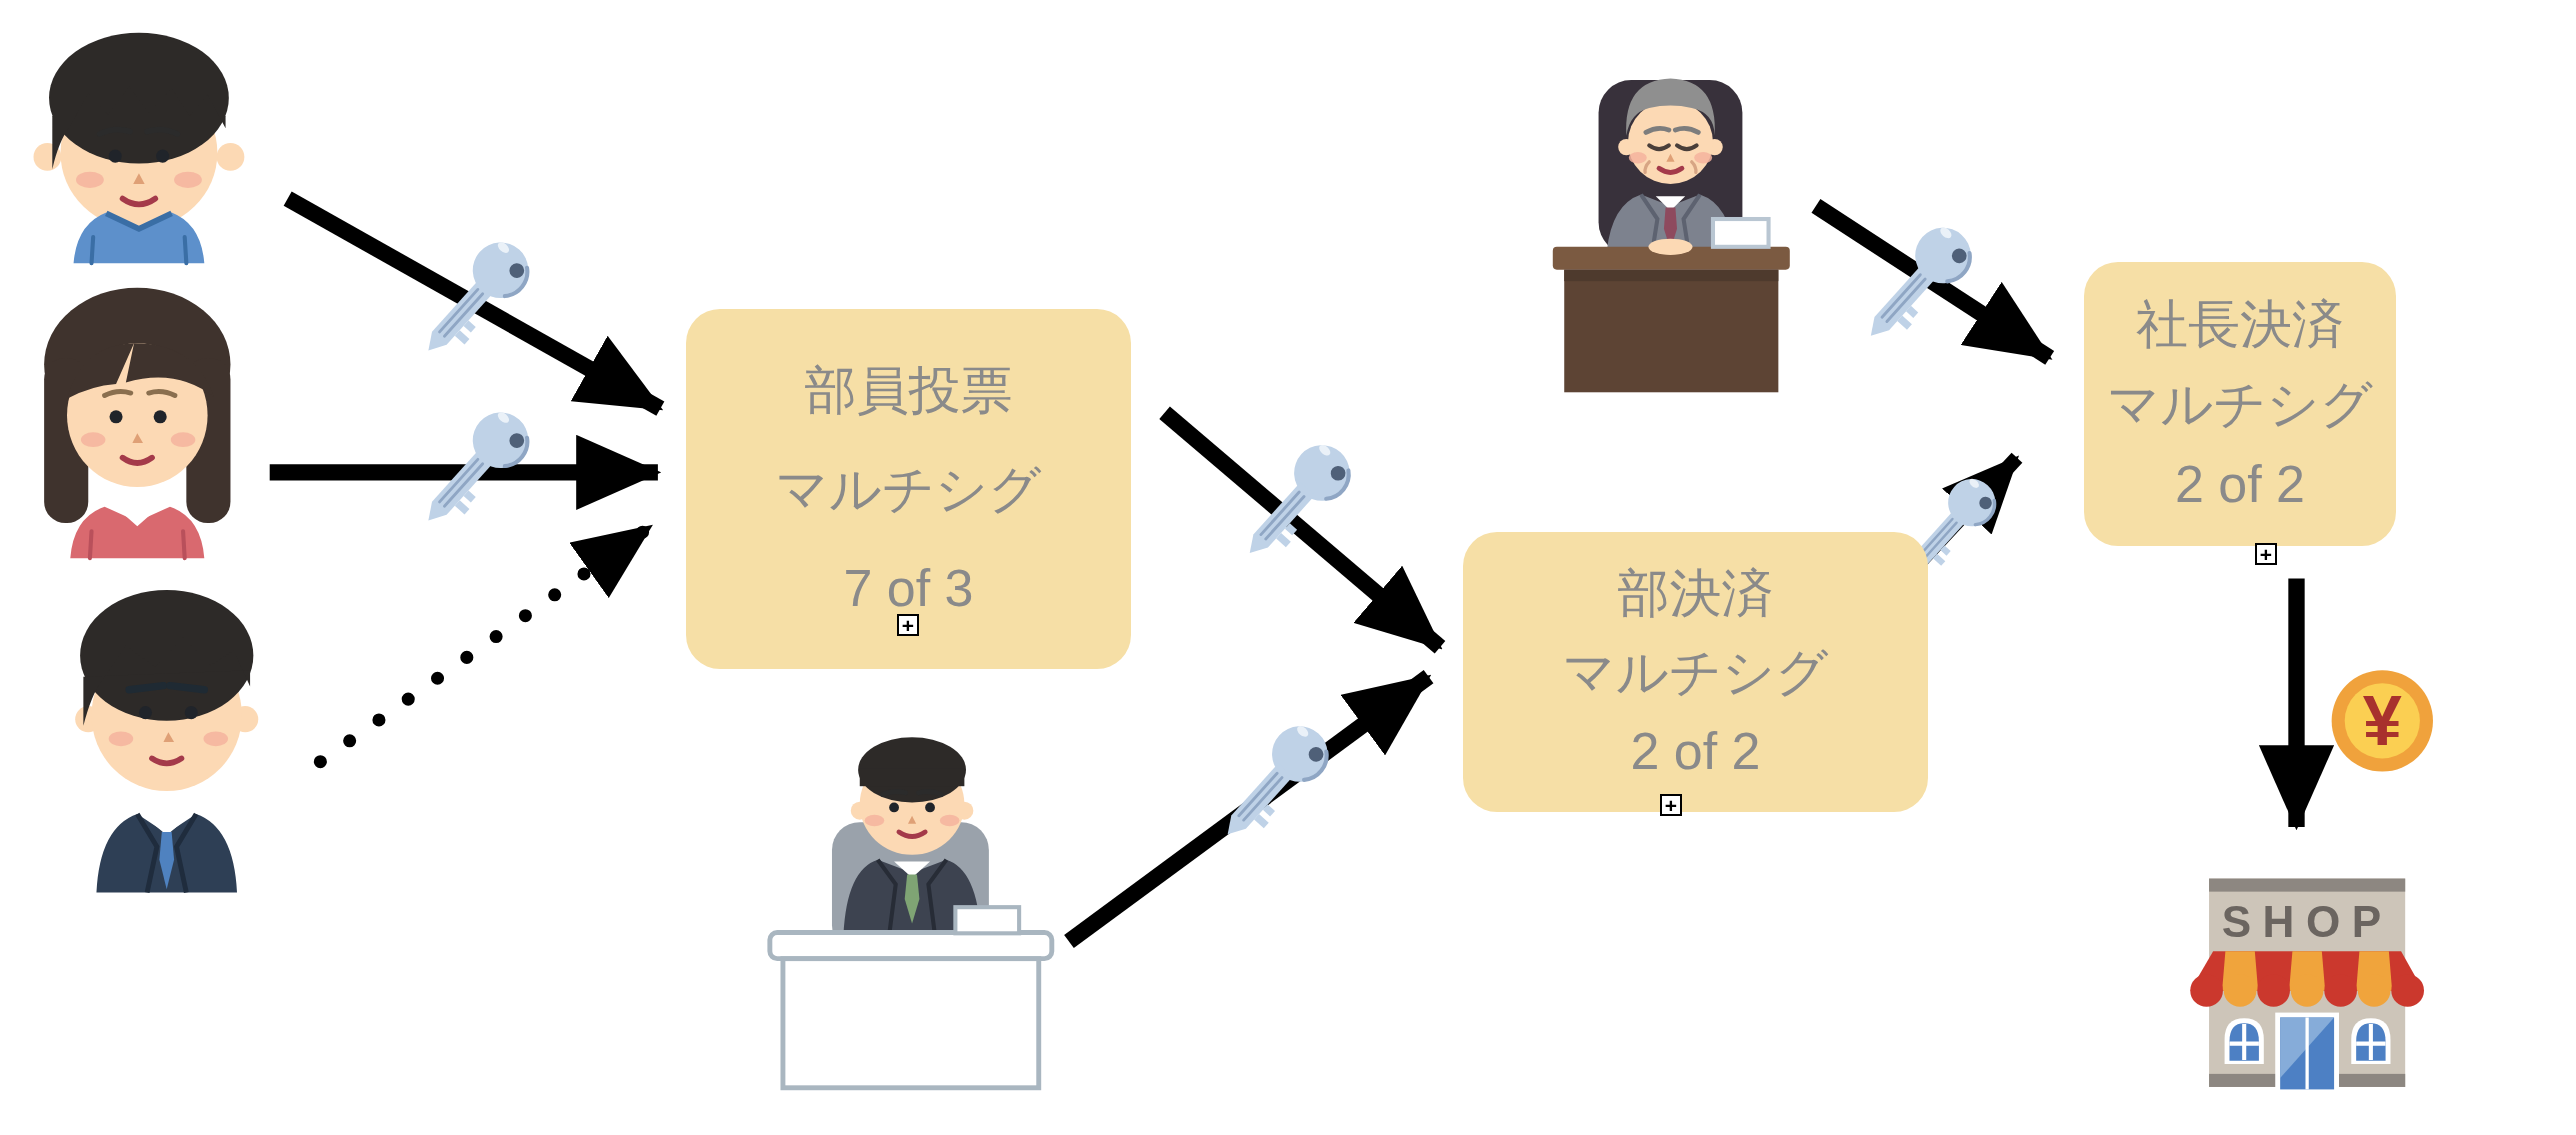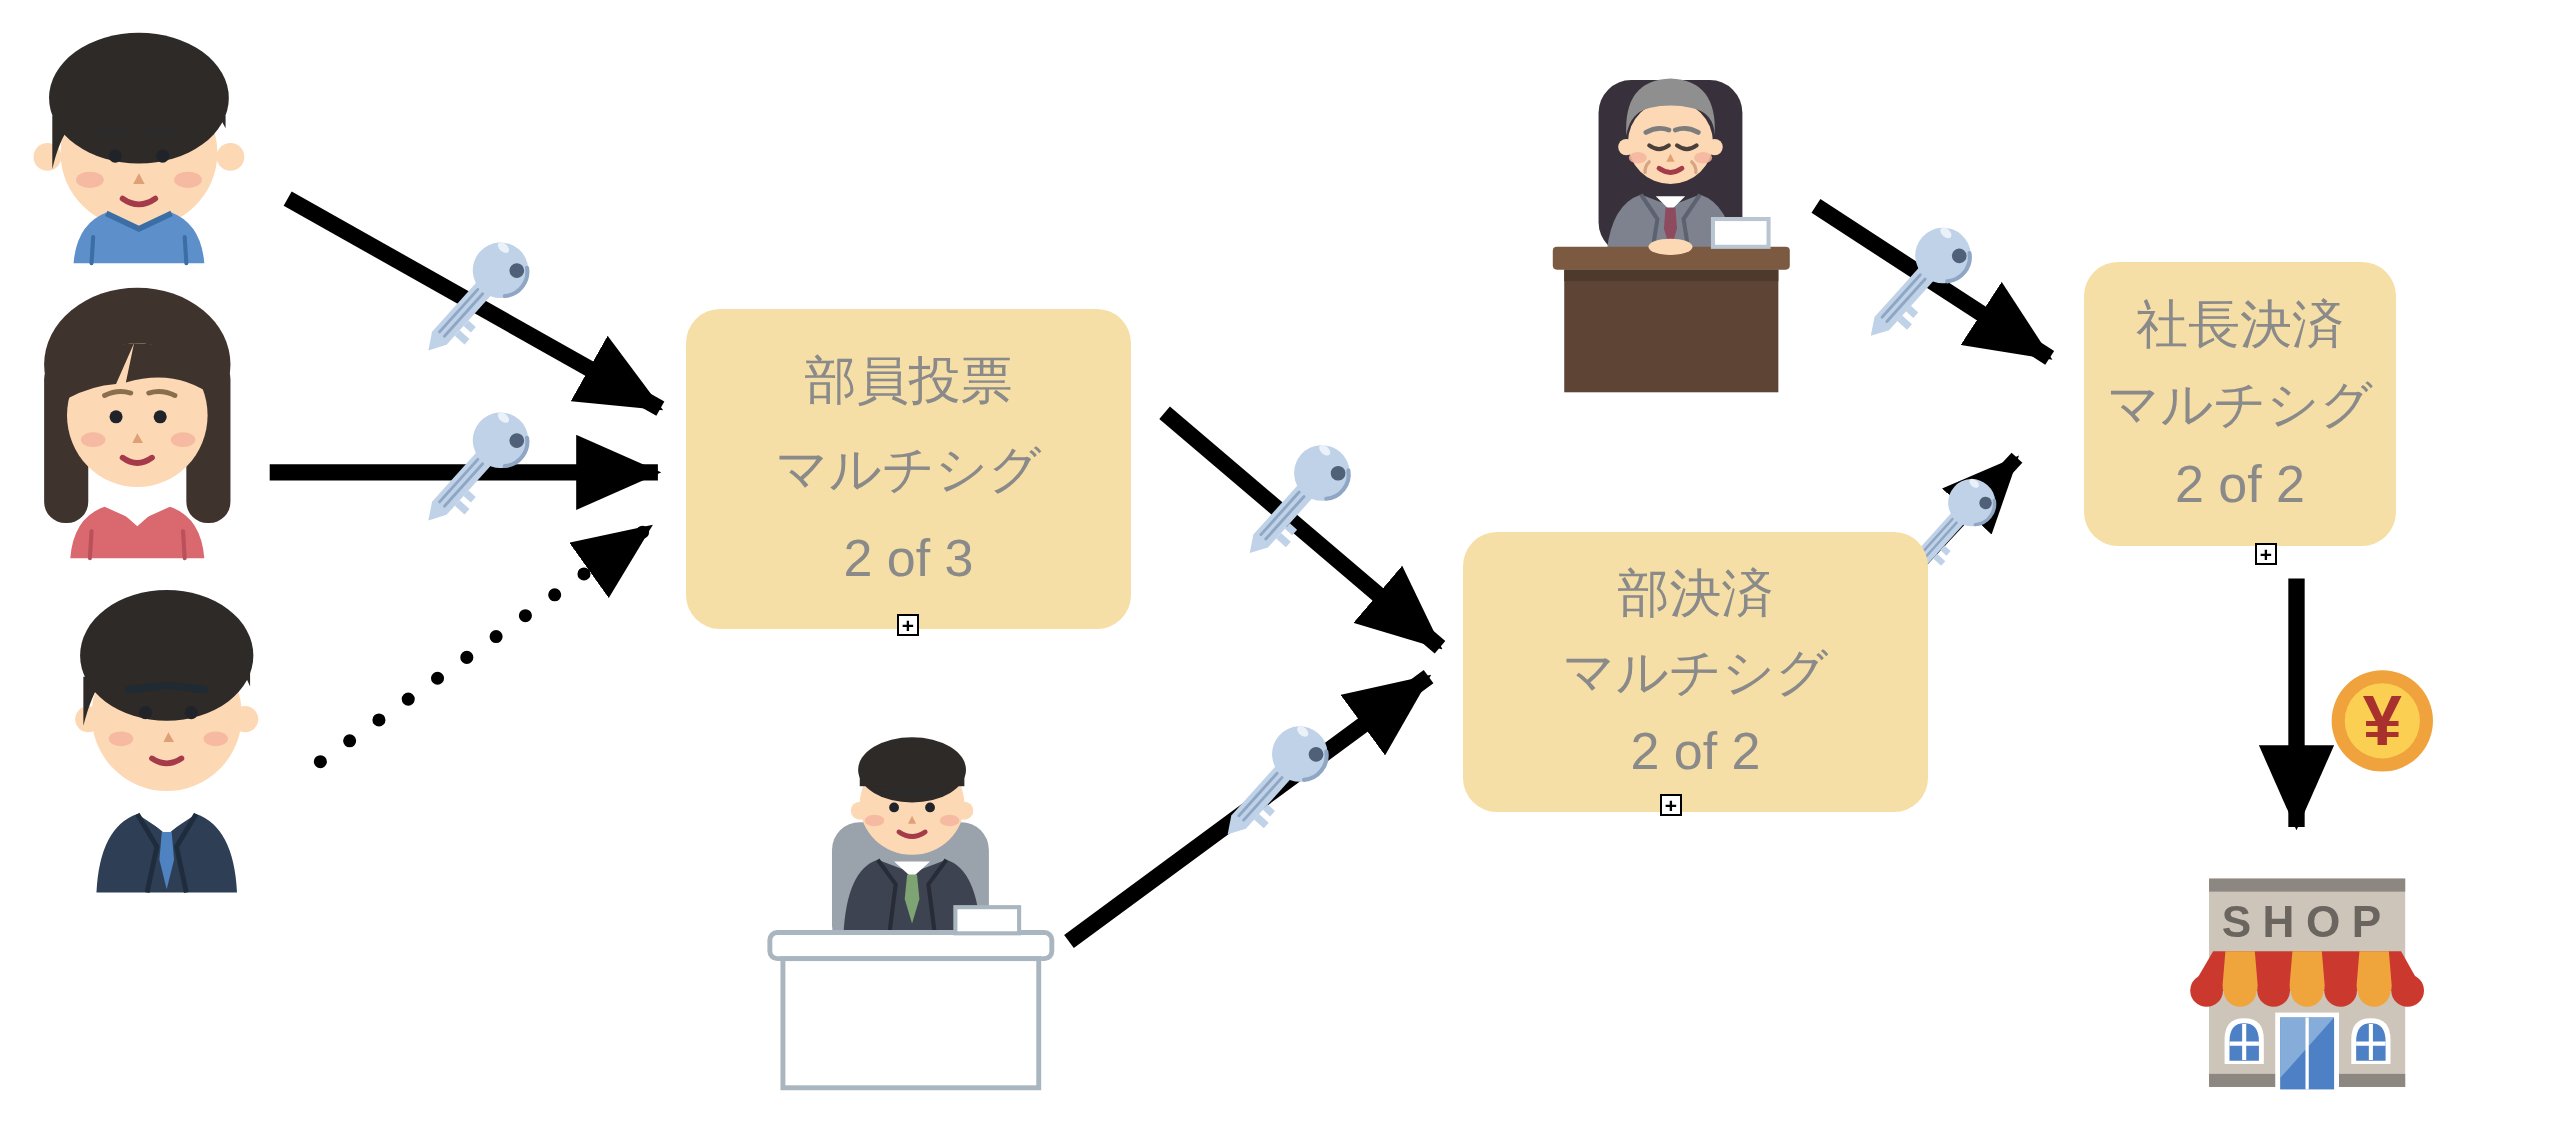--- a/index.html
+++ b/index.html
@@ -253,24 +253,24 @@
       <path d="M197,230 L197,200 Q197,174 221,174 Q245,174 245,200 L245,230 Z" style="fill:#ffffff"></path>
       <path d="M203,226 L203,202 Q203,180 221,180 Q239,180 239,202 L239,226 Z" style="fill:var(--shop-blue)"></path>
       <path d="M203,205 H239 M221,181 V225" style="stroke:#ffffff;stroke-width:5;fill:none"></path>
       <rect x="104" y="167" width="78" height="94" style="fill:#ffffff"></rect>
       <rect x="110" y="173" width="66" height="88" style="fill:var(--shop-blue)"></rect>
       <polygon points="110,173 176,173 110,247" style="fill:#86acd9"></polygon>
       <line x1="143" y1="173" x2="143" y2="261" style="stroke:#ffffff;stroke-width:4"></line>
     </g>
   </svg>
 
-  <div class="node" style="left:686px;top:309px;width:445px;height:320px">
+  <div class="node" style="left:686px;top:309px;width:445px;height:360px">
     <div class="node-line">部員投票</div>
     <div class="node-line">マルチシグ</div>
-    <div class="node-line">2 of 3</div>
+    <div class="node-line">7 of 3</div>
   </div>
   <div class="expand" style="left:897px;top:614px">+</div>
 
   <div class="node" style="left:1463px;top:532px;width:465px;height:280px">
     <div class="node-line">部決済</div>
     <div class="node-line">マルチシグ</div>
     <div class="node-line">2 of 2</div>
   </div>
   <div class="expand" style="left:1660px;top:794px">+</div>
 

